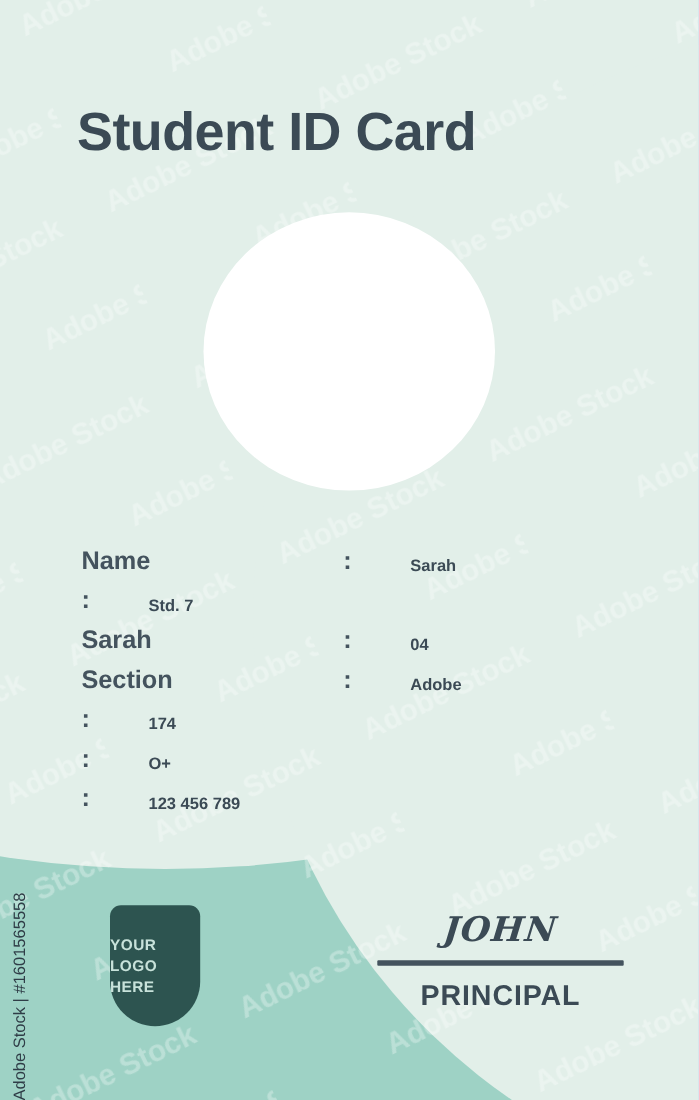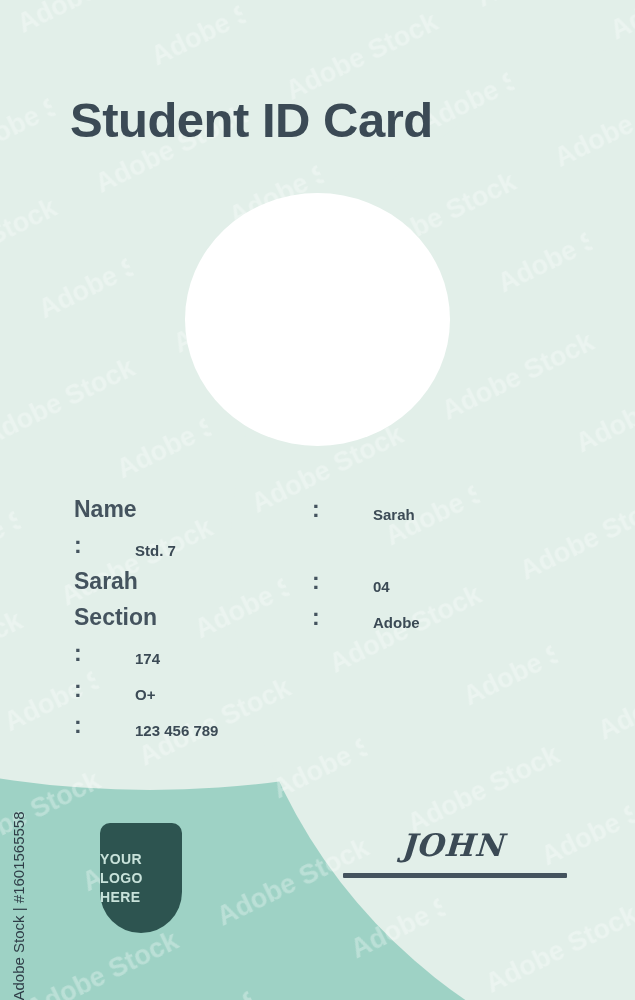--- a/index.html
+++ b/index.html
@@ -227,19 +227,20 @@
 
   <div id="logo-badge">
     <span class="logo-line">YOUR</span>
     <span class="logo-line">LOGO</span>
     <span class="logo-line">HERE</span>
   </div>
 
   <div id="signature-block">
     <div id="signature-name">JOHN</div>
     <div id="signature-rule"></div>
+    <div id="signature-role">PRINCIPAL</div>
   </div>
 
   <div id="stock-sidebar">
     <div id="stock-credit">Adobe Stock | #1601565558</div>
   </div>
 
 </div>
 
 </body></html>

